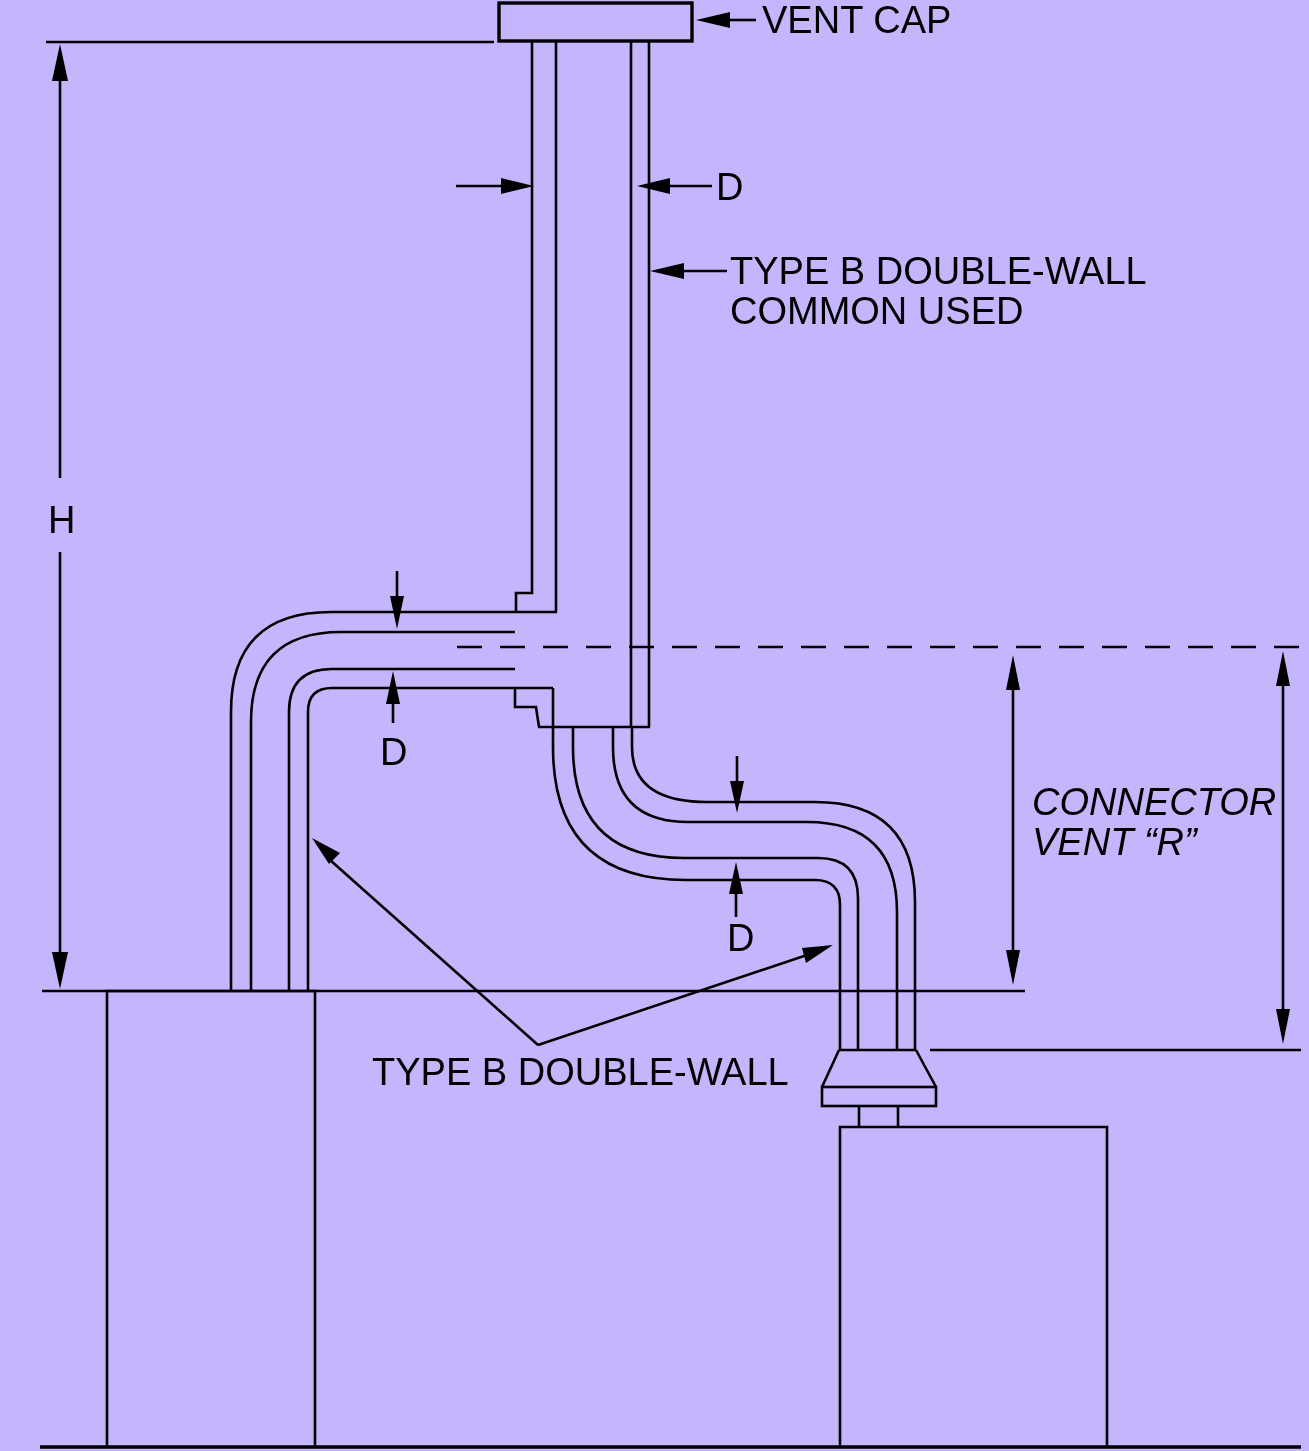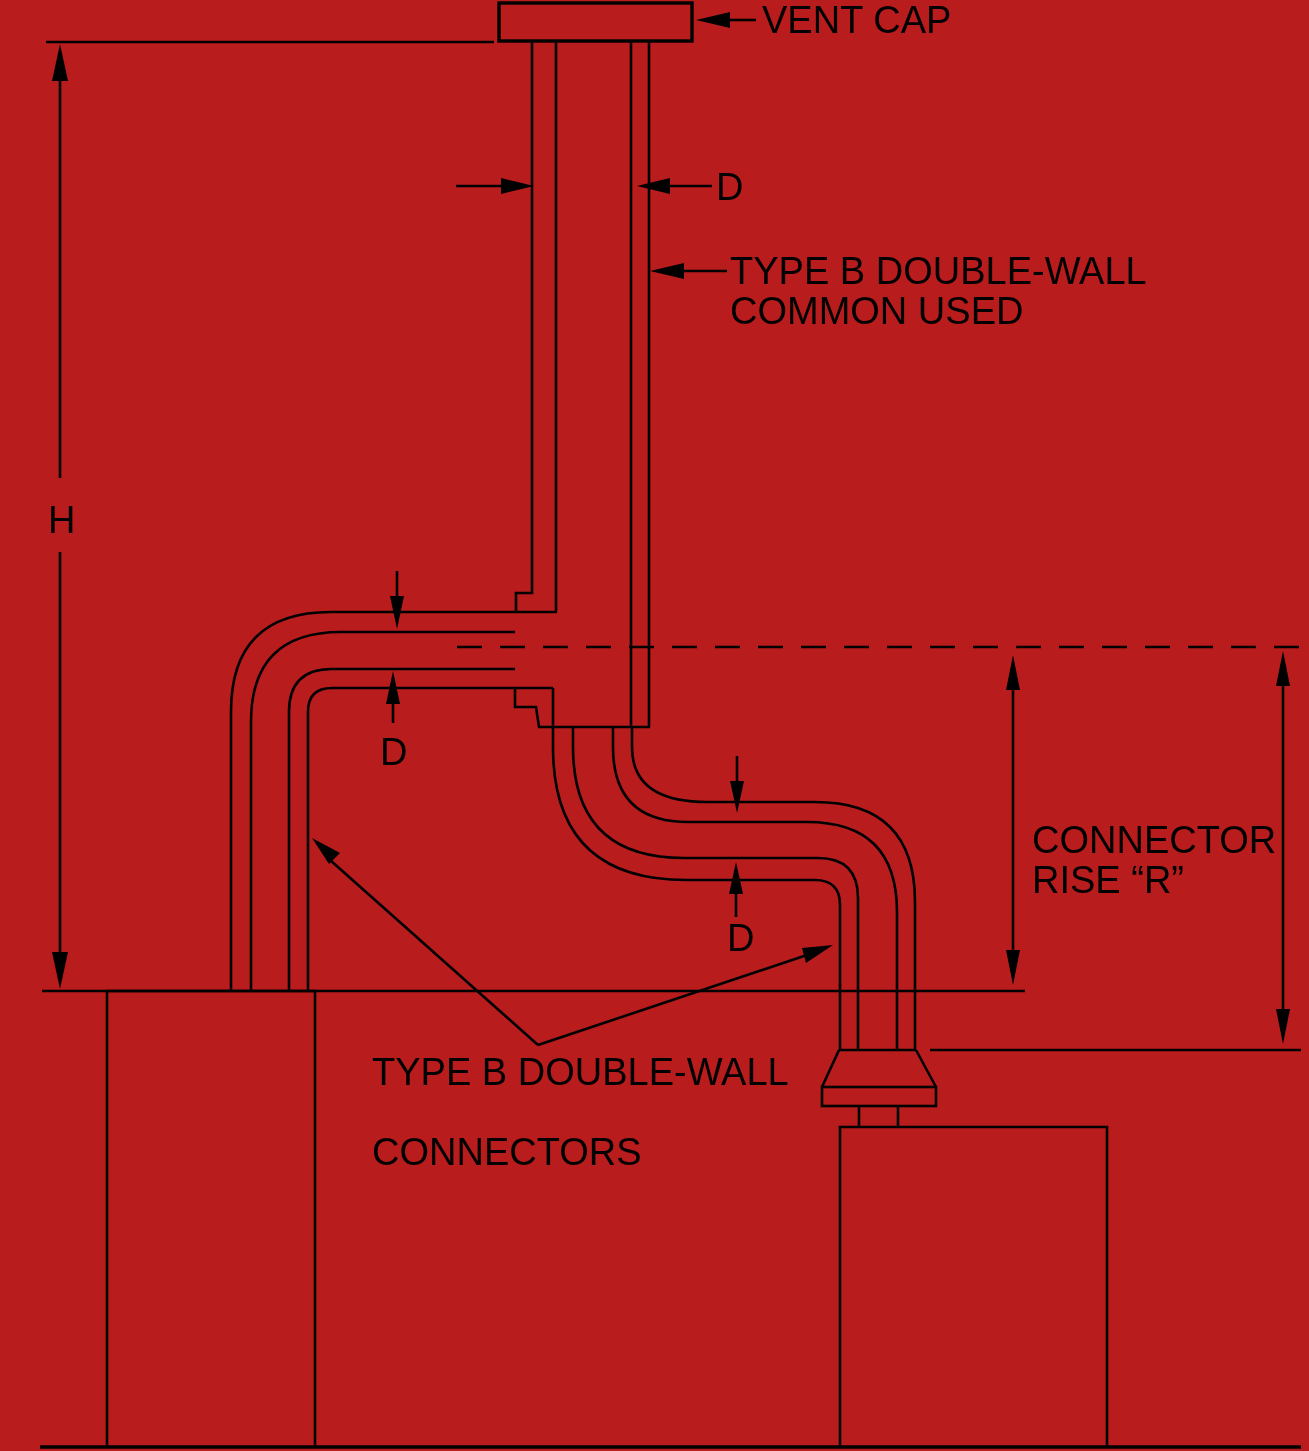--- a/index.html
+++ b/index.html
@@ -1,19 +1,19 @@
 <!DOCTYPE html>
 <html><head>
 <meta charset="utf-8">
 <style>
   html,body{margin:0;padding:0;background:#ffffff;}
   #stage{
     position:relative;
     width:1309px;height:1451px;
-    background:#b91c1c;
+    background:#c4b5fd;
     font-family:"Liberation Sans", sans-serif;
     overflow:hidden;
   }
   #linework{position:absolute;left:0;top:0;}
   #linework path, #linework line, #linework rect{
     fill:none;stroke:#000000;stroke-width:2.6;
   }
   #linework .thick{stroke-width:3.4;}
   #linework .dash{stroke-dasharray:25 18;}
   #linework polygon{fill:#000000;stroke:none;}
@@ -143,17 +143,17 @@
   <div class="lbl" style="left:730px;top:251px;"><span>TYPE B DOUBLE-WALL</span><br><span>COMMON USED</span></div>
 
   <div class="lbl" style="left:48px;top:500px;">H</div>
 
   <div class="lbl" style="left:716px;top:167px;">D</div>
 
   <div class="lbl" style="left:380px;top:732px;">D</div>
 
   <div class="lbl" style="left:727px;top:918px;">D</div>
 
-  <div class="lbl" style="left:1032px;top:820px;"><span>CONNECTOR</span><br><span>RISE “R”</span></div>
+  <div class="lbl" style="left:1032px;top:782px;font-style:italic;"><span>CONNECTOR</span><br><span>VENT “R”</span></div>
 
-  <div class="lbl" style="left:372px;top:1052px;"><span>TYPE B DOUBLE-WALL</span><br><br><span>CONNECTORS</span></div>
+  <div class="lbl" style="left:372px;top:1052px;"><span>TYPE B DOUBLE-WALL</span><br><br></div>
 
 </div>
 
 </body></html>

